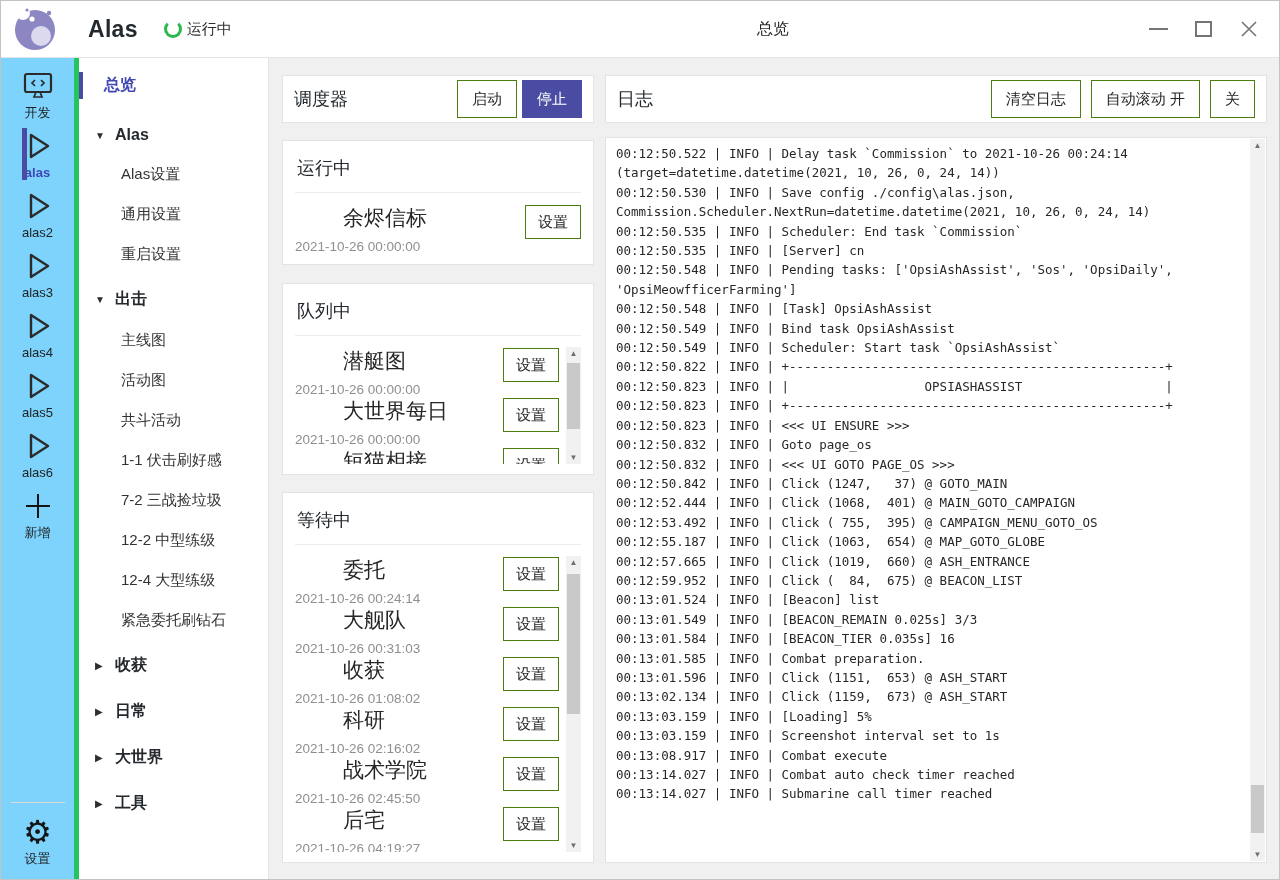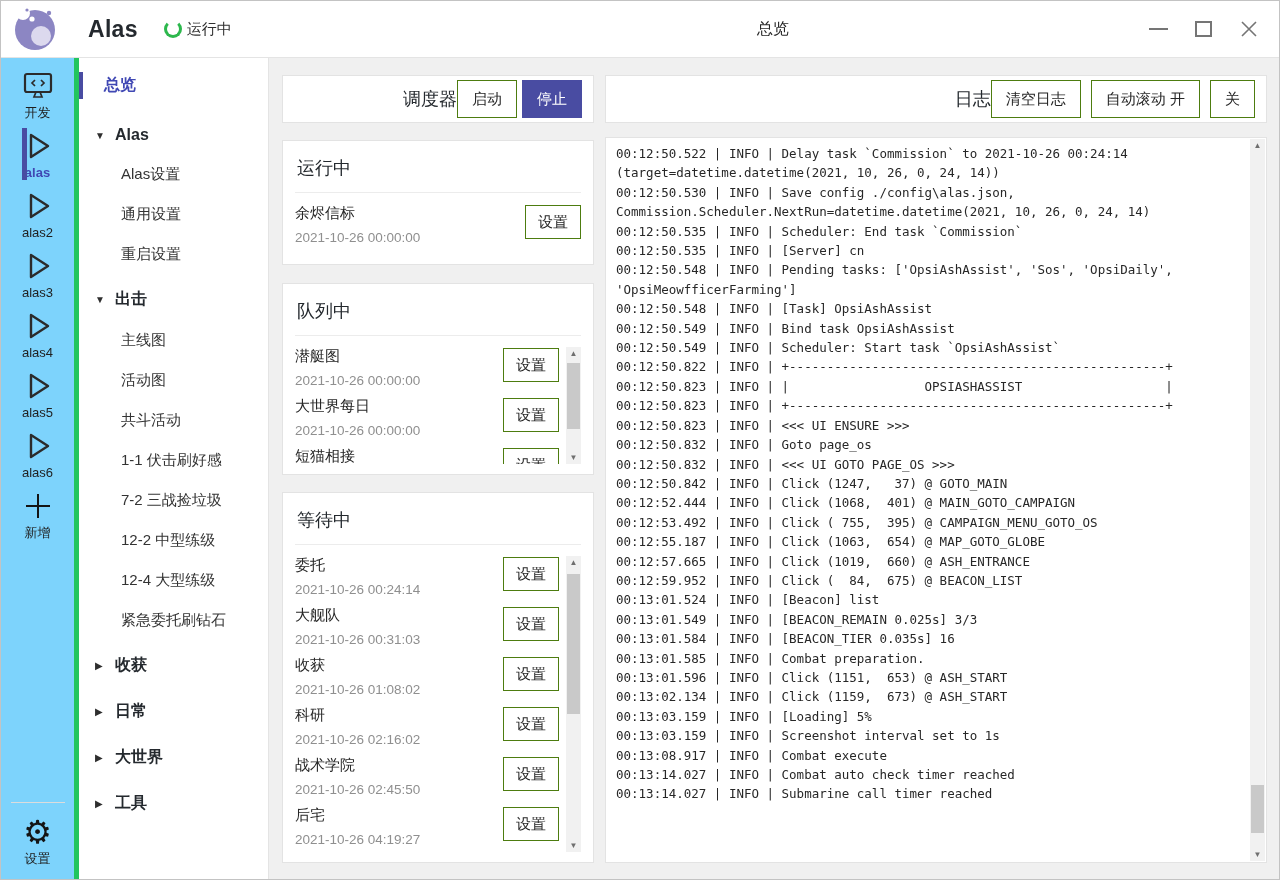--- a/index.html
+++ b/index.html
@@ -42,37 +42,37 @@
   .nav-group-header { display:flex; align-items:center; gap:9px; padding-left:16px; margin-top:25px; font-size:16px; font-weight:700; color:#24292e; cursor:pointer; }
   .arrow { font-size:10px; color:#2e2e2e; width:11px; flex-shrink:0; }
   .nav-item { padding-left:42px; margin-top:21px; font-size:15px; color:#333; cursor:pointer; white-space:nowrap; }
 
   
   .main { flex:1; min-width:0; background:#f0f0f0; display:flex; gap:11px; padding:17px 12px 16px 13px; }
   .col-left { width:312px; flex-shrink:0; display:flex; flex-direction:column; }
   .col-right { flex:1; min-width:0; display:flex; flex-direction:column; }
 
   .card { background:#fff; border:1px solid #e3e3e3; }
-  .header-card { height:48px; flex-shrink:0; display:flex; align-items:center; justify-content:flex-end; padding:0 11px; }
+  .header-card { height:48px; flex-shrink:0; display:flex; align-items:center; justify-content:space-between; padding:0 11px; }
   .card-title { font-size:18px; color:#24292e; }
   .btn-group { display:flex; gap:10px; }
   .btn-group.tight { gap:5px; }
   .btn { font-family:inherit; font-size:15px; color:#262626; background:#fff; border:1px solid #4d7c0f; height:38px; padding:0 14px; cursor:pointer; white-space:nowrap; }
   .btn.primary { background:var(--accent,#494ca2); border-color:var(--accent,#494ca2); color:#fff; }
   .btn.small { height:34px; padding:0 12px; }
 
   .task-card { margin-top:17px; padding:12px 12px 10px 12px; display:flex; flex-direction:column; overflow:hidden; }
   .pending-card { margin-top:18px; height:192px; flex-shrink:0; }
   .waiting-card { flex:1; min-height:0; }
   .card-title2 { font-size:18px; color:#24292e; padding:3px 0 12px 2px; border-bottom:1px solid #ececec; flex-shrink:0; }
   .tasks { padding-top:11px; }
   .list-wrap { position:relative; flex:1; min-height:0; overflow:hidden; }
   .list-wrap .tasks { margin-right:22px; }
   .task-row { height:50px; display:flex; justify-content:space-between; align-items:flex-start; }
-  .task-name { font-size:15px; color:#262626; }
+  .task-name { font-size:21px; color:#262626;margin-left:48px; }
   .task-time { font-size:13.5px; color:#8f8f8f; margin-top:7px; }
   .task-row .btn { margin-top:1px; }
 
   
   .sb { position:absolute; right:0; top:11px; bottom:0; width:15px; background:#f1f1f1; }
   .sb-arrow { position:absolute; left:0; right:0; height:13px; display:flex; align-items:center; justify-content:center; font-size:8px; color:#6f6f6f; cursor:pointer; }
   .sb-arrow.up { top:0; } .sb-arrow.down { bottom:0; }
   .sb-thumb { position:absolute; left:1px; right:1px; background:#c9c9c9; cursor:pointer; }
   .thumb-pending { top:16px; height:66px; }
   .thumb-waiting { top:18px; height:140px; }

